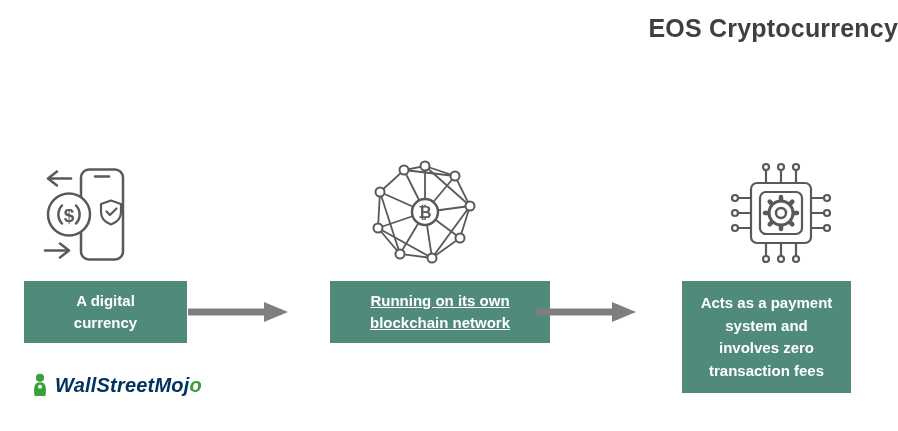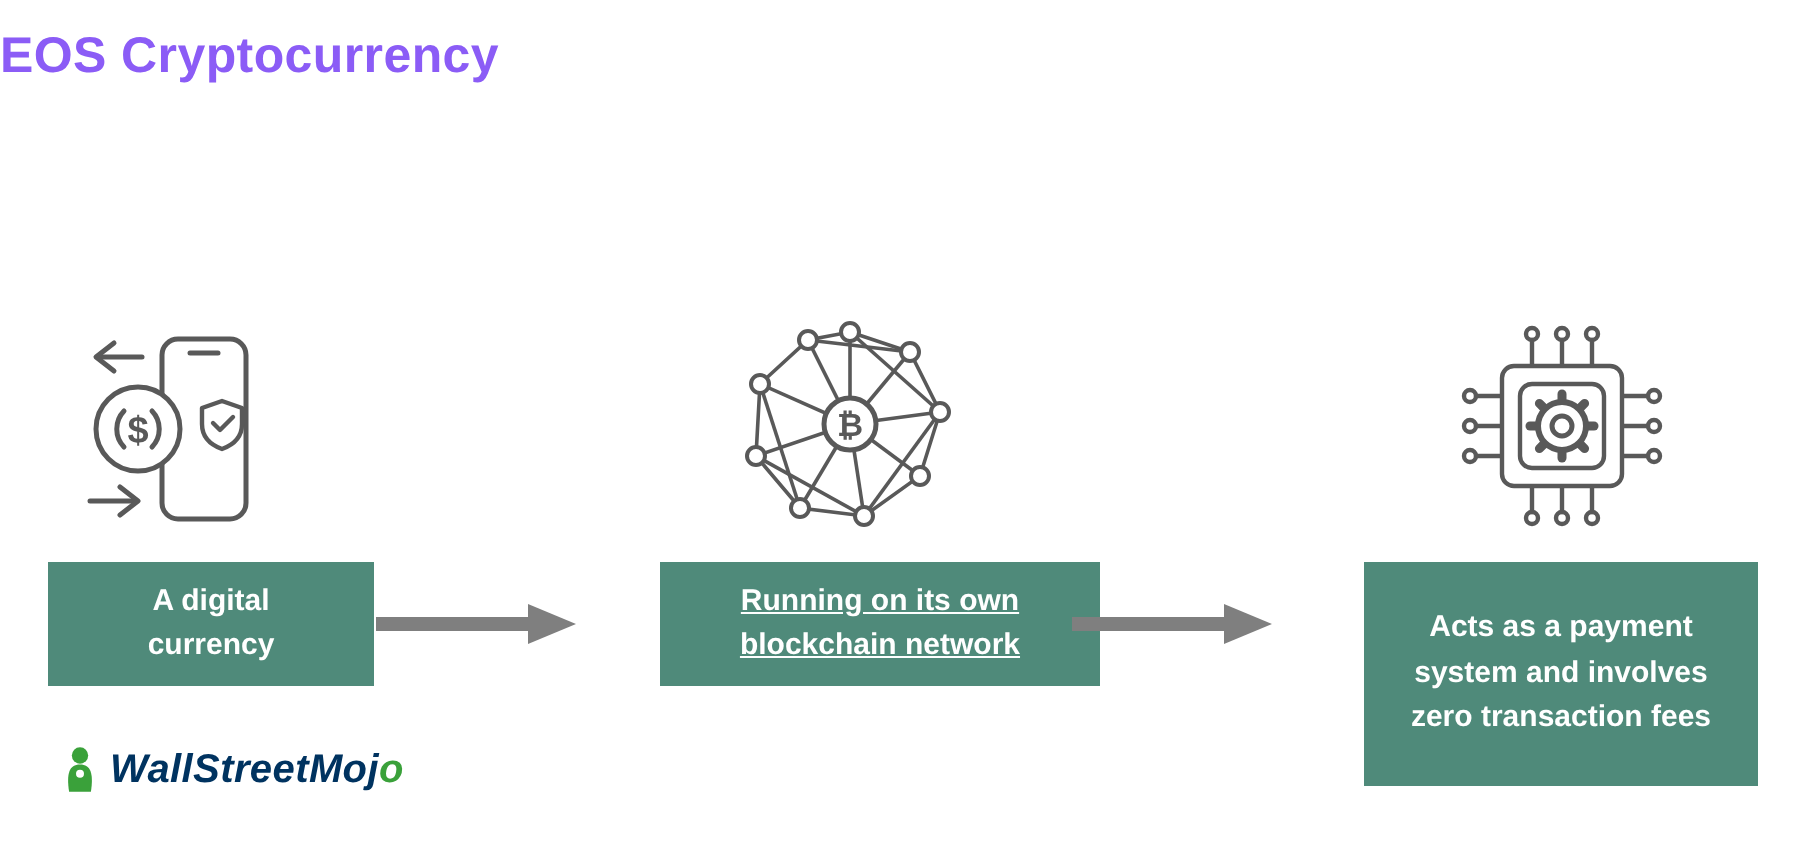--- a/index.html
+++ b/index.html
@@ -10,42 +10,42 @@
     width: 898px;
     height: 431px;
     background: #ffffff;
     overflow: hidden;
   }
   .title {
     position: absolute;
     top: 14px;
     left: 0;
     width: 100%;
-    text-align: left;
+    text-align: right;
     font-size: 25px;
     font-weight: bold;
-    color: #8b5cf6;
+    color: #404040;
     letter-spacing: 0.2px;
   }
   .icon-wrap { position: absolute; }
   .label-box {
     position: absolute;
     background: #4f8a7a;
     color: #ffffff;
     font-weight: bold;
     font-size: 15px;
     line-height: 1.5;
     display: flex;
     align-items: center;
     justify-content: center;
     text-align: center;
   }
   .box-1 { left: 24px;  top: 281px; width: 163px; height: 62px;  padding: 4px 28px; }
   .box-2 { left: 330px; top: 281px; width: 220px; height: 62px;  padding: 4px 14px; text-decoration: underline; }
-  .box-3 { left: 682px; top: 281px; width: 197px; height: 112px; padding: 4px 12px; align-items: center; }
+  .box-3 { left: 682px; top: 281px; width: 169px; height: 112px; padding: 4px 12px; align-items: center; }
   .arrow { position: absolute; top: 300px; }
   .arrow-1 { left: 188px; }
   .arrow-2 { left: 536px; }
   .logo {
     position: absolute;
     left: 30px;
     top: 372px;
     display: flex;
     align-items: center;
     gap: 5px;

